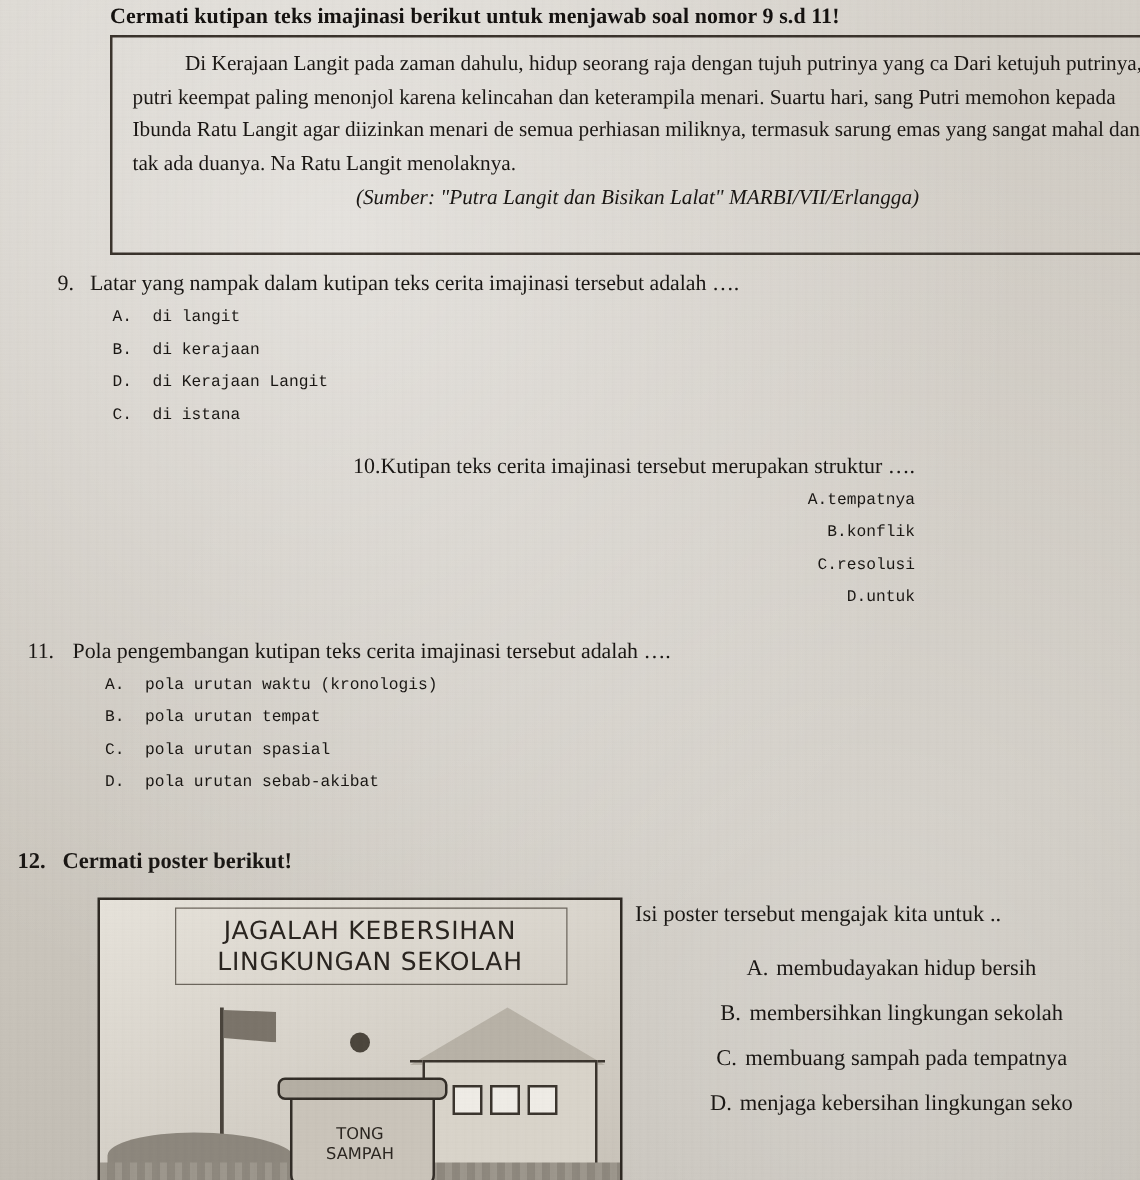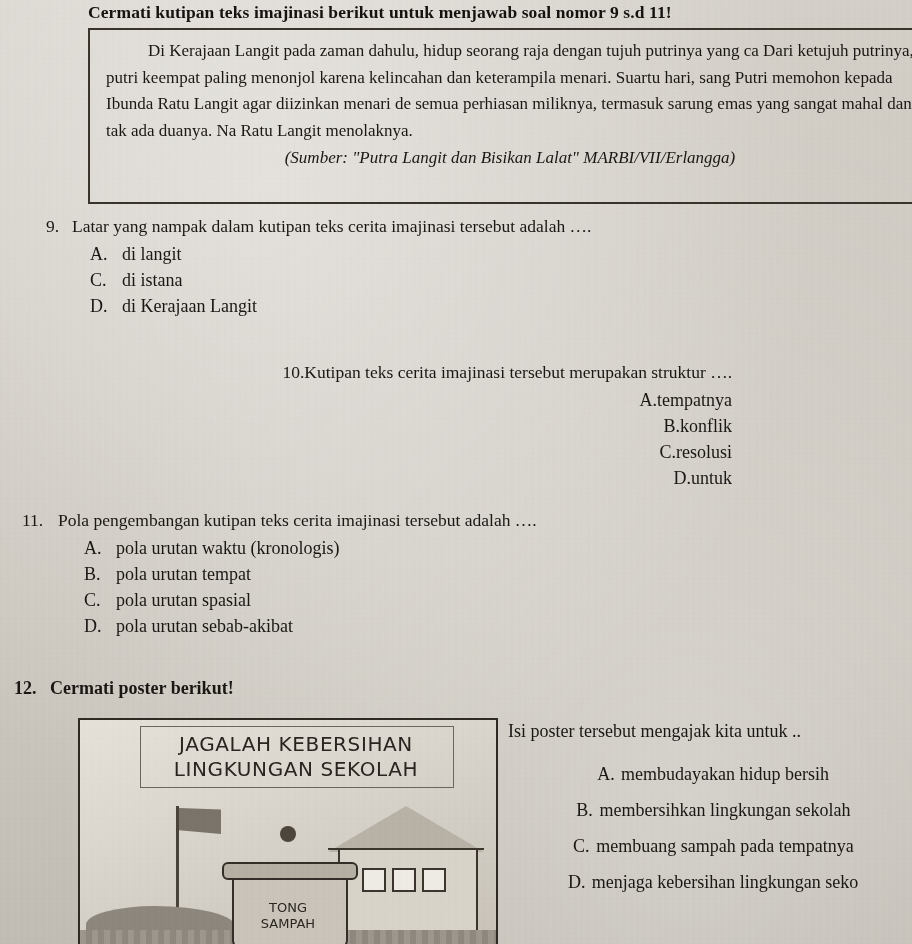--- a/index.html
+++ b/index.html
@@ -93,23 +93,24 @@
   }
   .q-num {
     display: inline-block;
     min-width: 26px;
   }
   .opts {
     margin-top: 3px;
     padding-left: 44px;
   }
   .opt {
-    font-size: 18px;
+    font-size: 13px;
     line-height: 26px;
     white-space: nowrap;
+    font-family: Liberation Mono, monospace;
   }
   .opt .lab {
     display: inline-block;
     width: 32px;
   }
 
   
   #q12 {
     position: absolute;
     left: 14px;
@@ -305,22 +306,23 @@
       </div>
       <div class="source-line">(Sumber: "Putra Langit dan Bisikan Lalat" MARBI/VII/Erlangga)</div>
     </div>
 
     <div class="qblock" id="q9" style="top:214px;">
       <div class="q-title">
         <span class="q-num">9.</span><span>Latar yang nampak dalam kutipan teks cerita imajinasi tersebut adalah ….</span>
       </div>
       <div class="opts">
         <div class="opt"><span class="lab">A.</span><span>di langit</span></div>
+        <div class="opt"><span class="lab">B.</span><span>di kerajaan</span></div>
+        <div class="opt"><span class="lab">D.</span><span>di Kerajaan Langit</span></div>
         <div class="opt"><span class="lab">C.</span><span>di istana</span></div>
-        <div class="opt"><span class="lab">D.</span><span>di Kerajaan Langit</span></div>
       </div>
     </div>
 
     <div class="qblock" id="q10" style="top:360px; left:32px;text-align:right;">
       <div class="q-title">
         <span class="q-num" style="min-width:34px;">10.</span><span>Kutipan teks cerita imajinasi tersebut merupakan struktur ….</span>
       </div>
       <div class="opts" style="padding-left:56px;">
         <div class="opt"><span class="lab">A.</span><span>tempatnya</span></div>
         <div class="opt"><span class="lab">B.</span><span>konflik</span></div>

